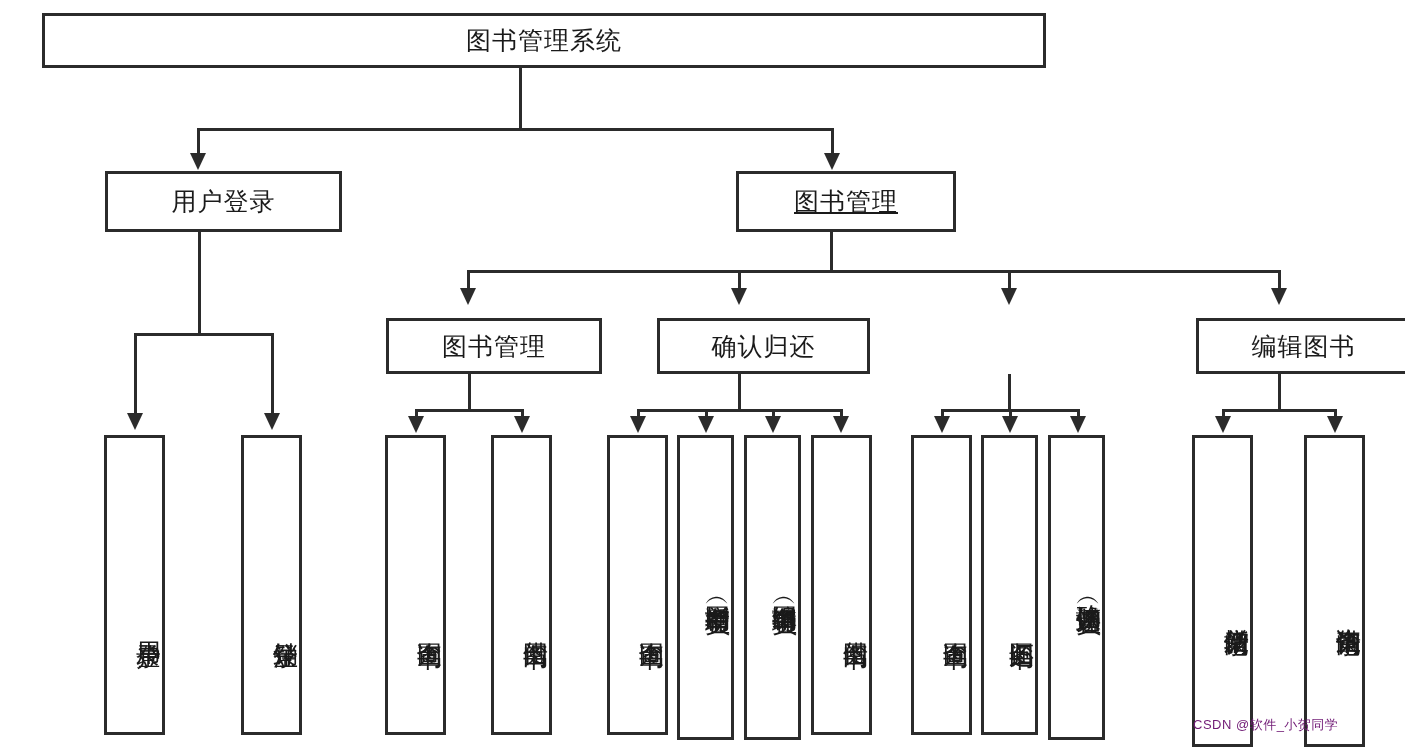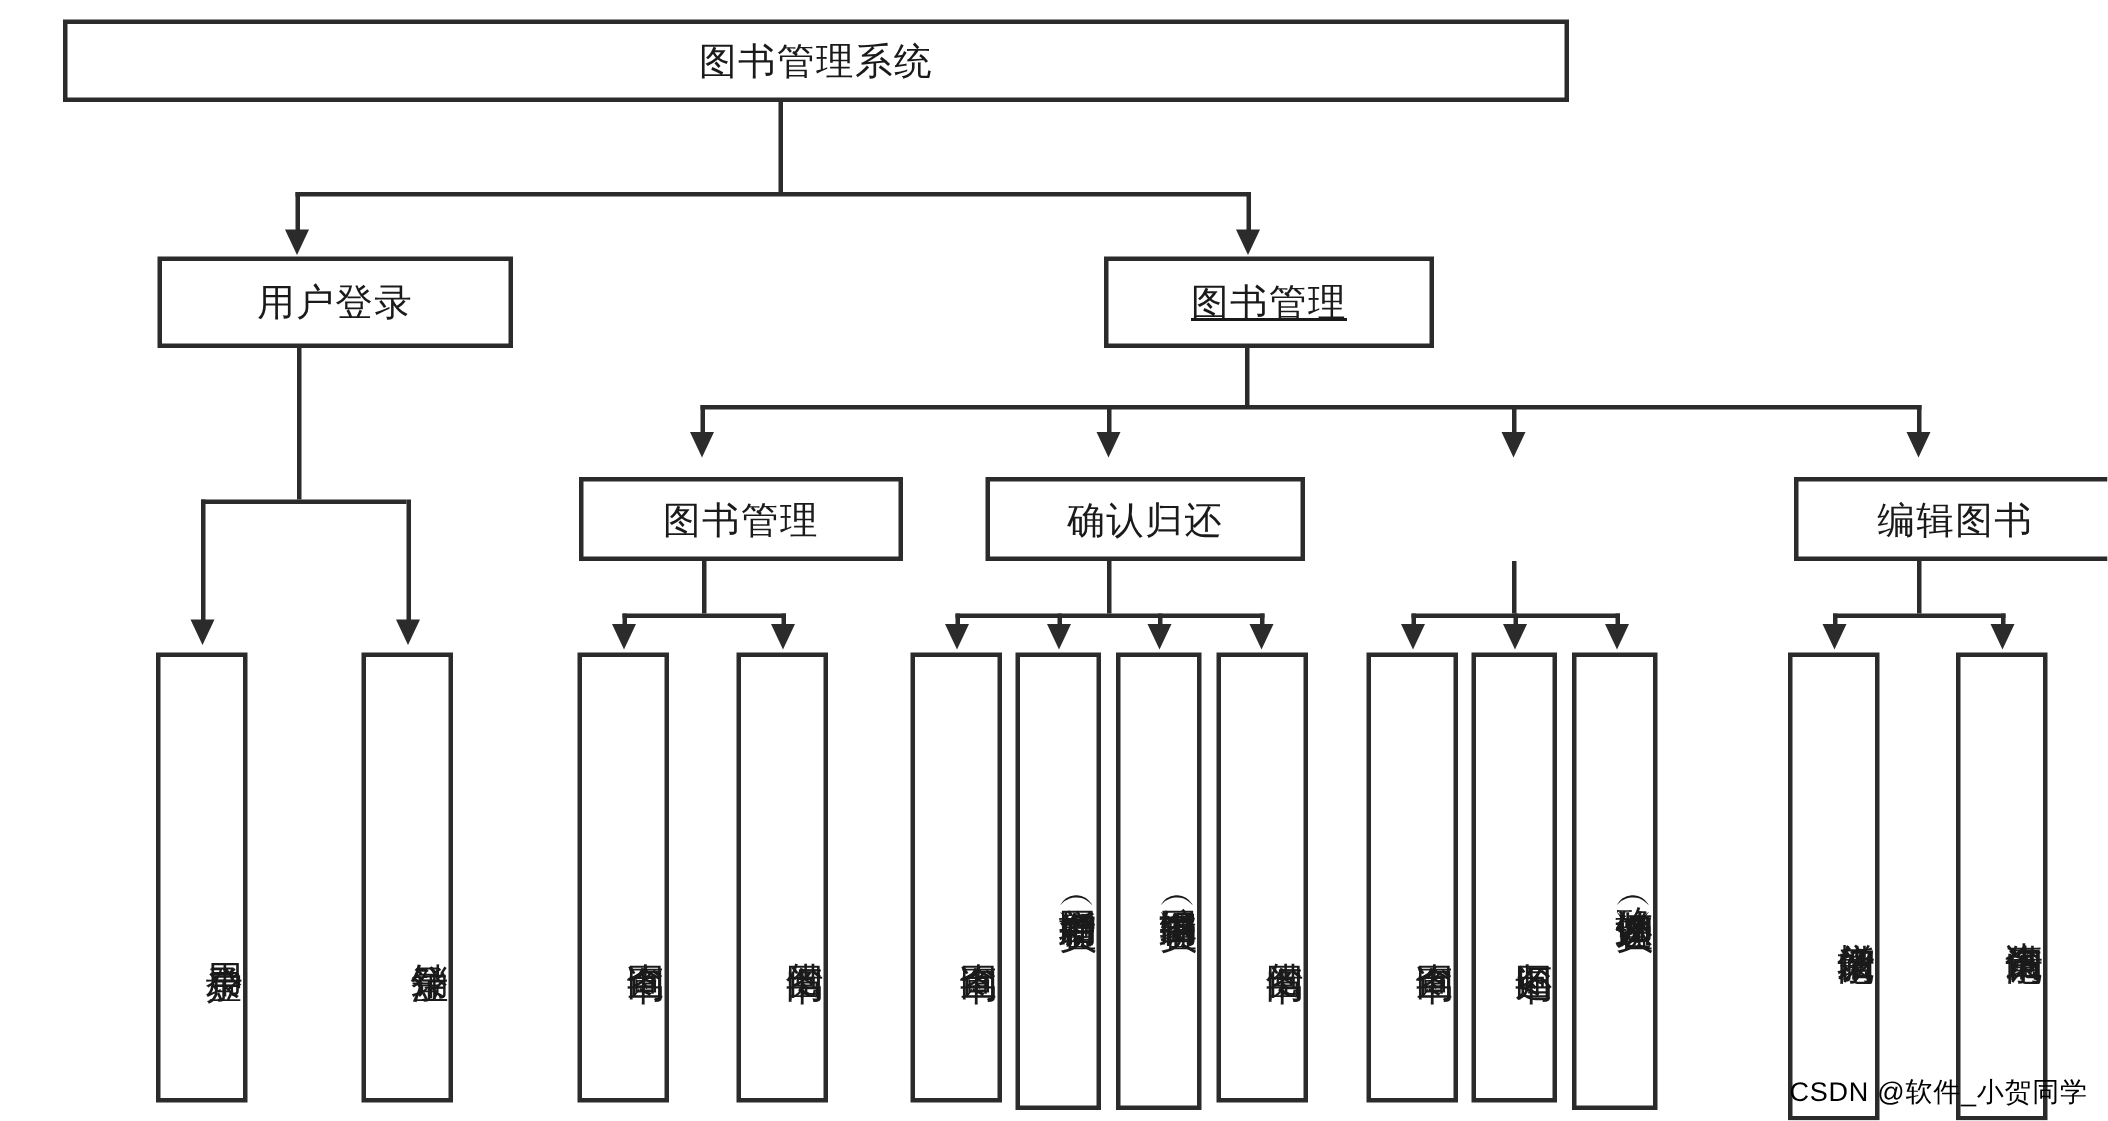--- a/index.html
+++ b/index.html
@@ -64,22 +64,22 @@
     width: 0;
     height: 0;
     border-left: 8px solid transparent;
     border-right: 8px solid transparent;
     border-top: 17px solid #2b2b2b;
   }
 
   
   .watermark {
     position: absolute;
-    font-size: 18px;
-    color: #000000;
+    font-size: 13px;
+    color: #701a75;
     white-space: nowrap;
     letter-spacing: 0.5px;
   }
 </style>
 </head>
 <body>
 
 <div id="canvas">
 
   <div class="node horiz" style="left:18px; top:13px; width:1004px; height:55px;">

